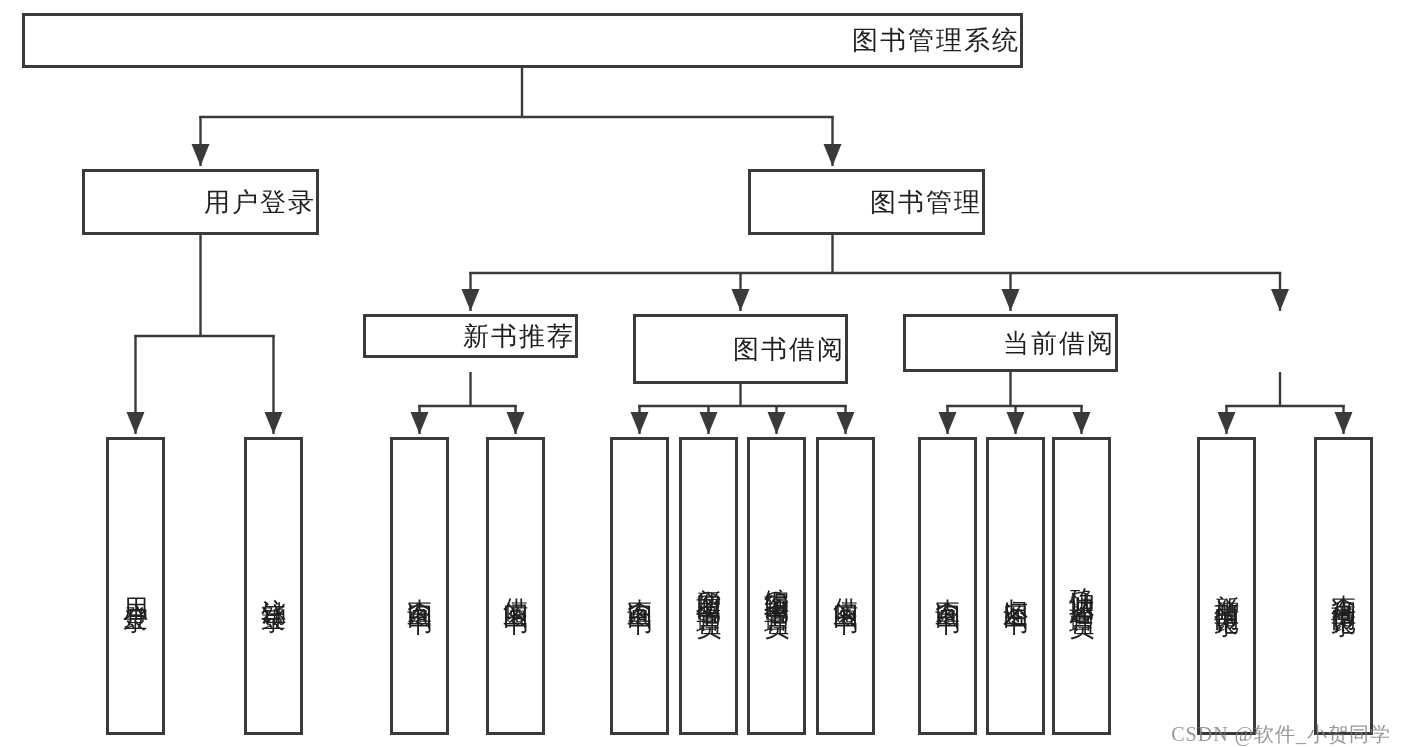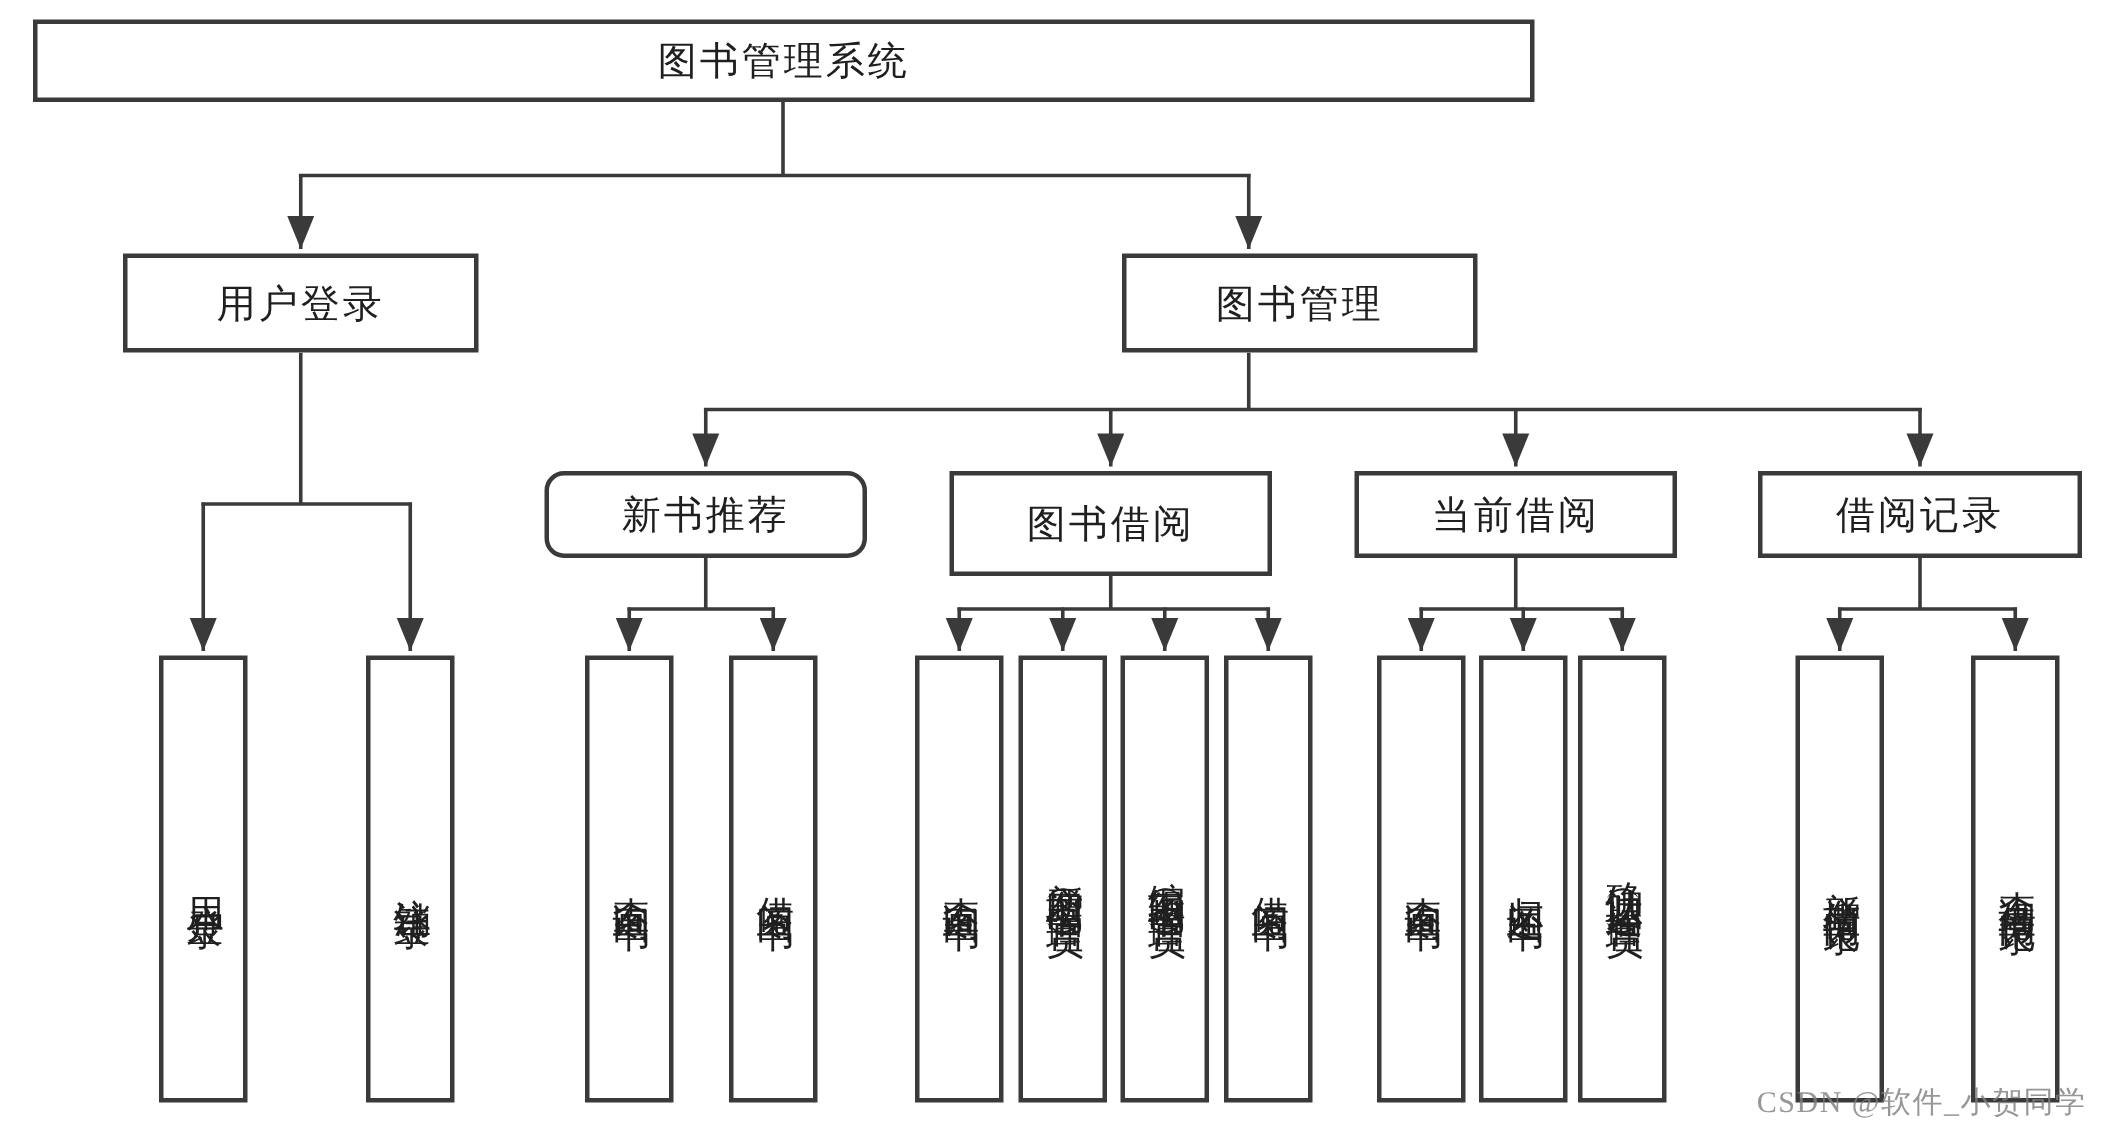--- a/index.html
+++ b/index.html
@@ -30,35 +30,36 @@
     border: 3px solid #3a3a3a;
     display: flex;
     align-items: center;
     justify-content: center;
     z-index: 1;
   }
   .h-node {
     font-size: 26px;
     letter-spacing: 2px;
     white-space: nowrap;
+    justify-content: flex-end;
   }
   .v-node {
     writing-mode: vertical-rl;
     text-orientation: mixed;
     font-size: 25px;
     letter-spacing: 4px;
     line-height: 1.1;
   }
   
   .n-root    { left: 22px;  top: 13px;  width: 1001px; height: 55px; }
   
   .n-user    { left: 82px;  top: 169px; width: 237px;  height: 66px; }
   .n-mgmt    { left: 714px; top: 169px; width: 237px;  height: 66px; margin-left: 34px; }
   
-  .n-rec     { left: 363px;  top: 314px; width: 215px; height: 58px; border-radius: 13px; }
+  .n-rec     { left: 363px;  top: 314px; width: 215px; height: 44px; }
   .n-borrow  { left: 633px;  top: 314px; width: 215px; height: 70px; }
   .n-current { left: 903px;  top: 314px; width: 215px; height: 58px; }
   .n-records { left: 1172px; top: 314px; width: 216px; height: 58px; }
   
   .leaf { top: 437px; width: 59px; height: 298px; }
   .l-1  { left: 106px; }
   .l-2  { left: 244px; }
   .l-3  { left: 390px; }
   .l-4  { left: 486px; }
   .l-5  { left: 610px; }
@@ -166,23 +167,20 @@
 
   <div class="node h-node n-rec">
     <span>新书推荐</span>
   </div>
   <div class="node h-node n-borrow">
     <span>图书借阅</span>
   </div>
   <div class="node h-node n-current">
     <span>当前借阅</span>
   </div>
-  <div class="node h-node n-records">
-    <span>借阅记录</span>
-  </div>
 
   <div class="node v-node leaf l-1">
     <span>用户登录</span>
   </div>
   <div class="node v-node leaf l-2">
     <span>注销登录</span>
   </div>
   <div class="node v-node leaf l-3">
     <span>查询图书</span>
   </div>

